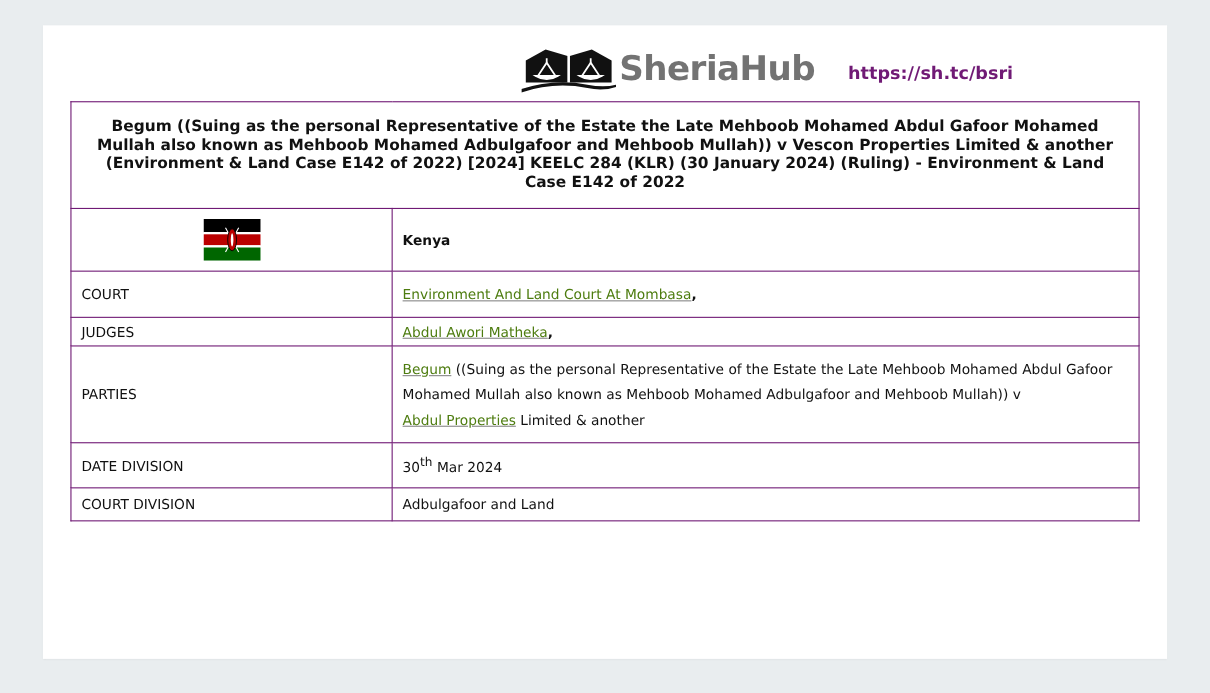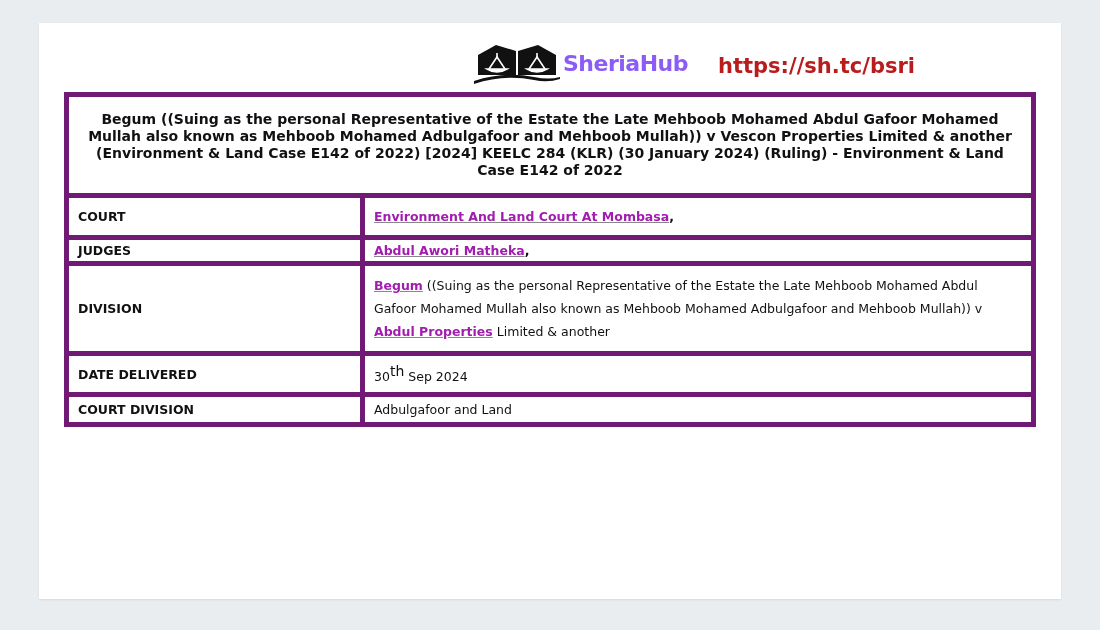--- a/index.html
+++ b/index.html
@@ -15,52 +15,52 @@
       background: #ffffff;
       box-shadow: 0 1px 2px rgba(0,0,0,0.08);
     }
     .header {
       position: absolute; left: 474px; top: 40px; height: 46px;
       display: flex; align-items: center;
     }
     .logo-icon { width: 86px; height: 44px; display: block; }
     .brand {
       font-family: "DejaVu Sans", sans-serif;
-      font-weight: bold; font-size: 22px; letter-spacing: -0.5px;
-      color: #8b5cf6; margin-left: 3px;
+      font-weight: bold; font-size: 31px; letter-spacing: -0.5px;
+      color: #737373; margin-left: 3px;
     }
     .url {
       font-family: "DejaVu Sans", sans-serif;
-      font-weight: bold; font-size: 21px; color: #b91c1c;
+      font-weight: bold; font-size: 16px; color: #701a75;
       margin-left: 30px; margin-top: 6px;
     }
     table.info {
       position: absolute; left: 64px; top: 92px;
       width: 972px; border-collapse: collapse;
       font-size: 13px;
     }
     table.info td {
-      border: 5px solid #701a75;
+      border: 1px solid #701a75;
       padding: 0 9px;
       vertical-align: middle;
     }
     .title-cell {
       text-align: center; font-weight: bold; font-size: 14px;
       line-height: 17px; height: 96px; padding: 0 14px !important;
     }
-    .label { font-weight: bold; font-size: 12.5px; width: 273px; margin-left: 48px; }
+    .label { font-weight: normal; font-size: 12.5px; width: 273px; margin-left: 48px; }
     .value { font-size: 12.5px; }
     .value a, .link {
-      color: #a21caf; font-weight: bold; text-decoration: underline;
+      color: #4d7c0f; font-weight: normal; text-decoration: underline;
       text-decoration-color: #888;
     }
     .flag-cell { text-align: center; }
     .flag { width: 52px; height: 38px; display: inline-block; vertical-align: middle; }
     .parties { line-height: 23px; padding-top: 8px !important; padding-bottom: 8px !important; }
-    sup { font-size: 14px; margin-top: 26px; }
+    sup { font-size: 11px; margin-top: 26px; }
   </style>
 </head>
 <body>
 
 <div class="card"></div>
 
 <div class="header">
   <svg class="logo-icon" viewBox="0 0 86 44">
     <path d="M4 34 L4 14 L22 4 L42 10 L42 34 Z" fill="#111"></path>
     <path d="M44 10 L64 4 L82 14 L82 34 L44 34 Z" fill="#111"></path>
@@ -77,34 +77,50 @@
   </svg>
   <span class="brand">SheriaHub</span>
   <span class="url">https://sh.tc/bsri</span>
 </div>
 
 <table class="info">
   <tbody>
       <tr>
     <td colspan="2" class="title-cell">Begum ((Suing as the personal Representative of the Estate the Late Mehboob Mohamed Abdul Gafoor Mohamed Mullah also known as Mehboob Mohamed Adbulgafoor and Mehboob Mullah)) v Vescon Properties Limited &amp; another (Environment &amp; Land Case E142 of 2022) [2024] KEELC 284 (KLR) (30 January 2024) (Ruling) - Environment &amp; Land Case E142 of 2022</td>
   </tr>
+  <tr style="height:57px">
+    <td class="flag-cell label">
+      <svg class="flag" viewBox="0 0 52 38">
+        <rect x="0" y="0" width="52" height="12" fill="#000"></rect>
+        <rect x="0" y="12" width="52" height="2" fill="#fff"></rect>
+        <rect x="0" y="14" width="52" height="10" fill="#bb0000"></rect>
+        <rect x="0" y="24" width="52" height="2" fill="#fff"></rect>
+        <rect x="0" y="26" width="52" height="12" fill="#006600"></rect>
+        <line x1="20" y1="8" x2="32" y2="30" stroke="#fff" stroke-width="1"></line>
+        <line x1="32" y1="8" x2="20" y2="30" stroke="#fff" stroke-width="1"></line>
+        <ellipse cx="26" cy="19" rx="4" ry="10" fill="#bb0000" stroke="#000" stroke-width="0.8"></ellipse>
+        <ellipse cx="26" cy="19" rx="1.2" ry="6" fill="#fff"></ellipse>
+      </svg>
+    </td>
+    <td class="value" style="font-weight:bold">Kenya</td>
+  </tr>
   <tr style="height:42px">
     <td class="label">COURT</td>
     <td class="value"><a class="link">Environment And Land Court At Mombasa</a><span style="font-weight:bold">,</span></td>
   </tr>
   <tr style="height:26px">
     <td class="label">JUDGES</td>
     <td class="value"><a class="link">Abdul Awori Matheka</a><span style="font-weight:bold">,</span></td>
   </tr>
   <tr style="height:88px">
-    <td class="label">DIVISION</td>
+    <td class="label">PARTIES</td>
     <td class="value parties"><a class="link">Begum</a><span> ((Suing as the personal Representative of the Estate the Late Mehboob Mohamed Abdul Gafoor Mohamed Mullah also known as Mehboob Mohamed Adbulgafoor and Mehboob Mullah)) v </span><br><a class="link">Abdul Properties</a><span> Limited &amp; another</span></td>
   </tr>
   <tr style="height:41px">
-    <td class="label">DATE DELIVERED</td>
-    <td class="value"><span>30</span><sup>th</sup><span> Sep 2024</span></td>
+    <td class="label">DATE DIVISION</td>
+    <td class="value"><span>30</span><sup>th</sup><span> Mar 2024</span></td>
   </tr>
   <tr style="height:30px">
     <td class="label">COURT DIVISION</td>
     <td class="value">Adbulgafoor and Land</td>
   </tr>
 </tbody>
   </table>
 
 </body></html>

